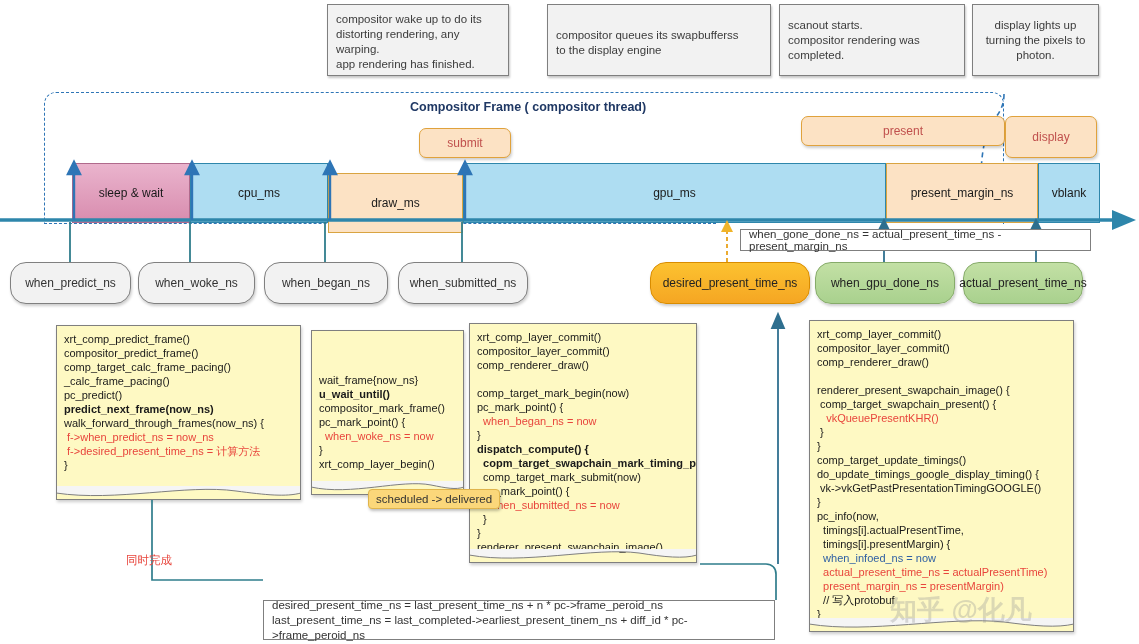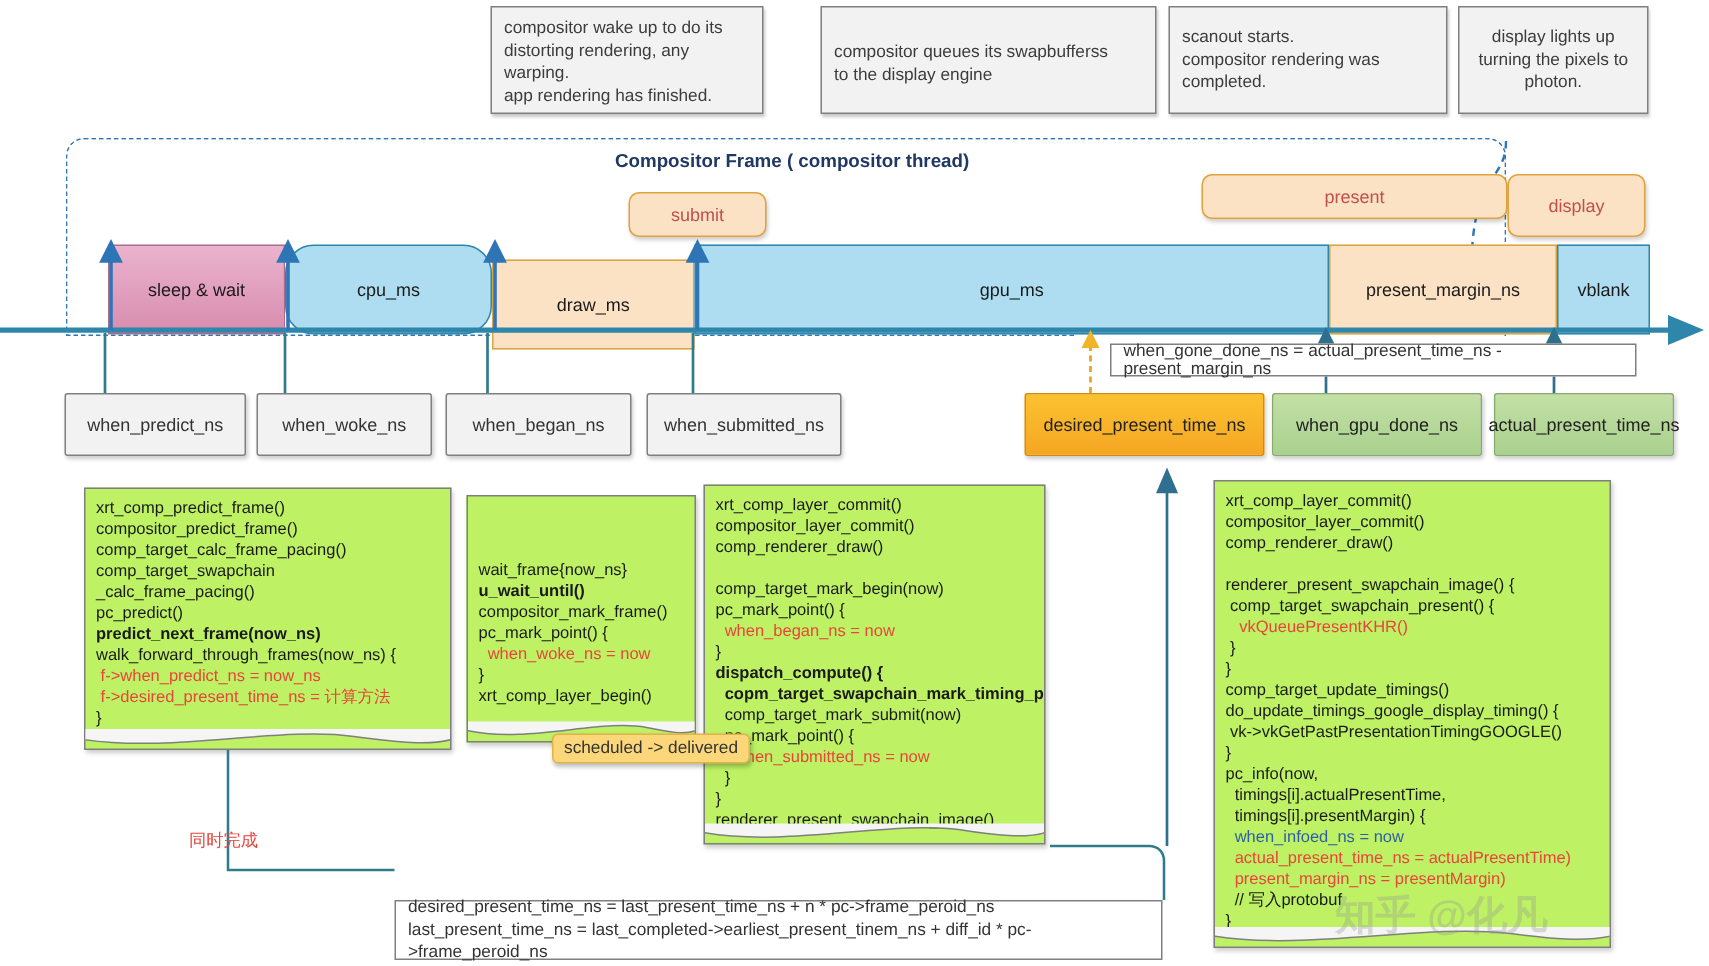--- a/index.html
+++ b/index.html
@@ -23,34 +23,34 @@
   .seg.blue{background:#aeddf2;border-color:#2e86ab;}
   .seg.pink{background:linear-gradient(180deg,#eab4cd 0%,#d88cae 100%);border-color:#b06a8c;}
   .seg.orange{background:#fce2c4;border-color:#d9a441;}
 
   
   .pill{background:#fce2c4;border:1.3px solid #e0a23c;border-radius:7px;
         display:flex;align-items:center;justify-content:center;
         font-size:12px;color:#c0504d;box-shadow:1px 2px 3px rgba(0,0,0,.2);}
 
   
-  .tbox{border:1.2px solid #808080;border-radius:2px;background:#f2f2f2;
+  .tbox{border:1.2px solid #808080;border-radius:16px;background:#f2f2f2;
         display:flex;align-items:center;justify-content:center;
-        font-size:12px;color:#333;box-shadow:1px 2px 3px rgba(0,0,0,.2);margin-left:33px;}
+        font-size:12px;color:#333;box-shadow:1px 2px 3px rgba(0,0,0,.2);}
   .tbox.yellow{background:linear-gradient(180deg,#fcc230 0%,#f5a623 100%);
                border-color:#d98c00;color:#222;}
   .tbox.green{background:linear-gradient(180deg,#c3e0a5 0%,#a9d18e 100%);
               border-color:#86ab6a;color:#222;}
 
   
   .eqbox{border:1px solid #7f7f7f;background:#fff;font-size:11.5px;color:#333;
          display:flex;align-items:center;justify-content:center;padding:2px 8px;}
 
   
-  .codebox{background:#bef264;border:1px solid #7f7f7f;font-size:11px;line-height:14px;
+  .codebox{background:#fef9c3;border:1px solid #7f7f7f;font-size:11px;line-height:14px;
            color:#1a1a1a;padding:6px 6px 12px 7px;overflow:hidden;
            box-shadow:1px 2px 3px rgba(0,0,0,.2);}
   .codebox .ln{white-space:pre;}
   .codebox .red{color:#e8453c;}
   .codebox .blue{color:#2e5fa3;}
   .codebox .b{font-weight:bold;}
   .wave{position:absolute;left:-1px;right:-1px;bottom:-1px;height:14px;}
 
   
   .tag{background:#fbd77a;border:1px solid #e0b44b;border-radius:4px;font-size:11.5px;
@@ -104,21 +104,21 @@
 <div class="abs pill" style="left:801px;top:116px;width:204px;height:30px;">
   <span>present</span>
 </div>
 <div class="abs pill" style="left:1005px;top:116px;width:92px;height:42px;">
   <span>display</span>
 </div>
 
 <div class="abs seg pink" style="left:72px;top:163px;width:118px;height:60px;">
   <span>sleep &amp; wait</span>
 </div>
-<div class="abs seg blue" style="left:190px;top:163px;width:138px;height:60px;border-radius:19px;">
+<div class="abs seg blue" style="left:190px;top:163px;width:138px;height:60px;">
   <span>cpu_ms</span>
 </div>
 <div class="abs seg orange" style="left:328px;top:173px;width:135px;height:60px;">
   <span>draw_ms</span>
 </div>
 <div class="abs seg blue" style="left:463px;top:163px;width:423px;height:60px;">
   <span>gpu_ms</span>
 </div>
 <div class="abs seg orange" style="left:886px;top:163px;width:152px;height:60px;">
   <span>present_margin_ns</span>
@@ -189,21 +189,20 @@
   <span>when_gpu_done_ns</span>
 </div>
 <div class="abs tbox green" style="left:963px;top:262px;width:120px;height:42px;">
   <span>actual_present_time_ns</span>
 </div>
 
 <div class="abs codebox" style="left:56px;top:325px;width:245px;height:175px;">
   <div class="ln">xrt_comp_predict_frame()</div>
   <div class="ln">compositor_predict_frame()</div>
   <div class="ln">comp_target_calc_frame_pacing()</div>
-  <div class="ln">comp_target_swapchain</div>
   <div class="ln">_calc_frame_pacing()</div>
   <div class="ln">pc_predict()</div>
   <div class="ln b">predict_next_frame(now_ns)</div>
   <div class="ln">walk_forward_through_frames(now_ns) {</div>
   <div class="ln red"> f-&gt;when_predict_ns = now_ns</div>
   <div class="ln red"> f-&gt;desired_present_time_ns = 计算方法</div>
   <div class="ln">}</div>
   <svg class="wave" viewBox="0 0 245 14" preserveAspectRatio="none">
     <path d="M0,0 L0,7 C60,16 130,-2 180,5 C210,9 230,11 245,7 L245,0 Z" fill="#f5f5f5" stroke="none"></path>
     <path d="M0,7 C60,16 130,-2 180,5 C210,9 230,11 245,7" fill="none" stroke="#7f7f7f" stroke-width="1"></path>

